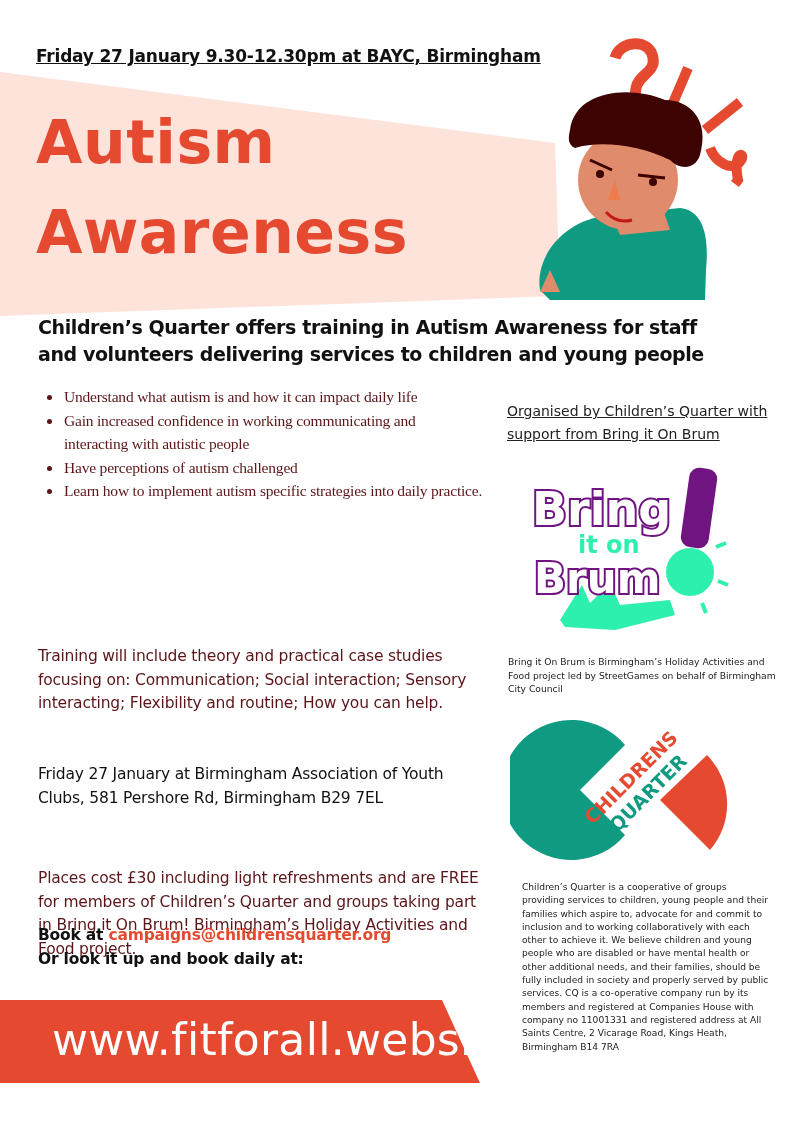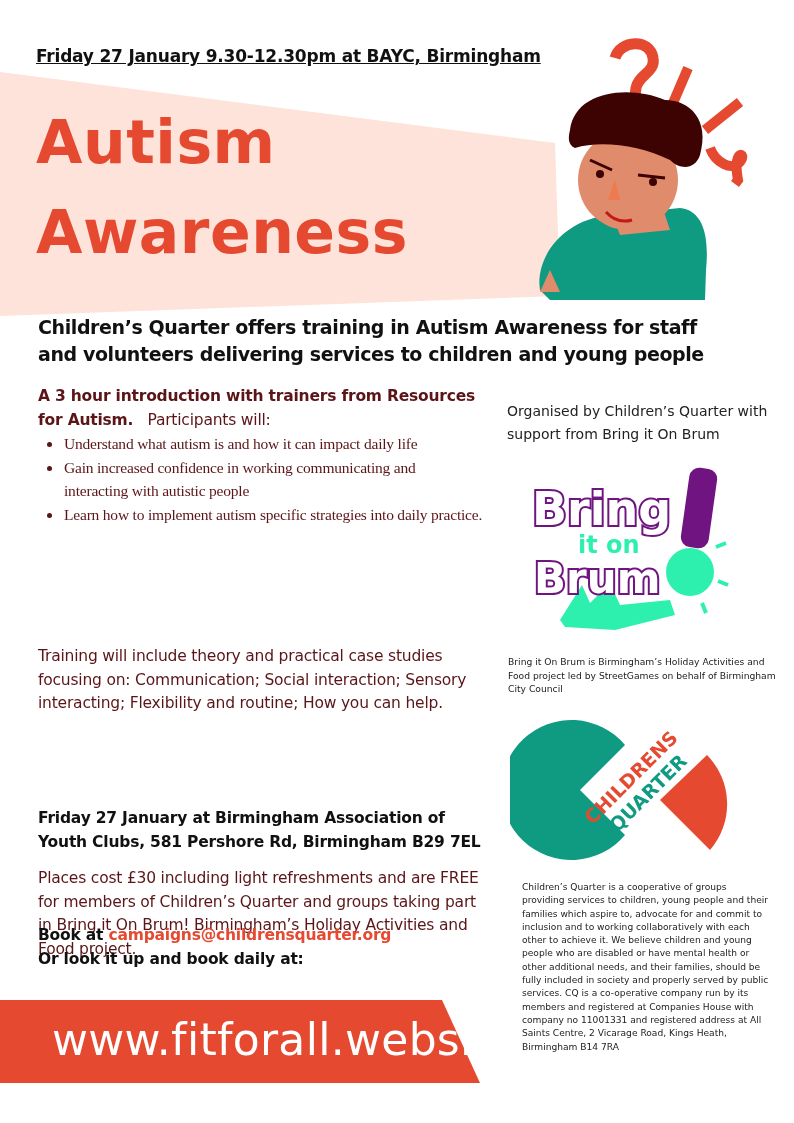--- a/index.html
+++ b/index.html
@@ -27,31 +27,31 @@
   .left-col { left: 38px; width: 450px; font-size: 15.5px; line-height: 23.5px; color: #5b1518; letter-spacing: -0.2px; }
   .lead { top: 385px; }
   .lead b { color: #5b1518; }
   ul.bullets { margin: 0; padding: 0 0 0 26px; list-style: none; }
   ul.bullets li { position: relative; font-family: Liberation Serif, serif; }
   ul.bullets li::before {
     content: ""; position: absolute; left: -17px; top: 10px; width: 5px; height: 5px;
     border-radius: 50%; background: #5b1518;
   }
   .training { top: 645px; }
-  .venue { top: 763px; color: #111; font-weight: bold; margin-top: 44px; }
+  .venue { top: 763px; color: #111; font-weight: normal; }
   .places { top: 833px; margin-top: 34px; }
   .book { top: 924px; color: #111; font-weight: bold; }
   .book .email { color: #e54a31; }
   .banner { left: 0; top: 1000px; width: 480px; height: 83px; }
   .banner-text {
     left: 52px; top: 1014px; font-size: 44px; font-weight: normal; color: #ffffff;
     letter-spacing: 0.3px; white-space: nowrap;
   }
   .org {
-    left: 507px; top: 400px; width: 270px; font-size: 14px; line-height: 23px; color: #222;
+    left: 507px; top: 400px; width: 270px; font-size: 14px; line-height: 23px; color: #222; text-decoration: underline;
   }
   .boob-logo { left: 520px; top: 465px; width: 220px; height: 175px; }
   .boob-caption {
     left: 508px; top: 655px; width: 270px; font-size: 9.2px; line-height: 13.5px; color: #222;
   }
   .cq-logo { left: 510px; top: 705px; width: 250px; height: 170px; }
   .cq-text {
     left: 522px; top: 881px; width: 250px; font-size: 9.1px; line-height: 13.3px; color: #222;
   }
   .person { left: 520px; top: 30px; width: 274px; height: 280px; }
@@ -94,26 +94,24 @@
 <div class="abs top-date">Friday 27 January 9.30-12.30pm at BAYC, Birmingham</div>
 <div class="abs title title1">Autism</div>
 <div class="abs title title2">Awareness</div>
 
 <div class="abs intro">
   <div>Children’s Quarter offers training in Autism Awareness for staff</div>
   <div>and volunteers delivering services to children and young people</div>
 </div>
 
 <div class="abs left-col lead">
-  <div>
-    <b>A 3 hour introduction with trainers from Resources for Autism.</b>&nbsp;&nbsp;&nbsp;<span>Participants will:</span>
-  </div>
   <ul class="bullets">
     <li>Understand what autism is and how it can impact daily life</li>
     <li style="padding-right:40px">Gain increased confidence in working communicating and interacting with autistic people</li>
+    <li>Have perceptions of autism challenged</li>
     <li>Learn how to implement autism specific strategies into daily practice.</li>
   </ul>
 </div>
 
 <div class="abs left-col training">Training will include theory and practical case studies focusing on: Communication; Social interaction; Sensory interacting; Flexibility and routine; How you can help.</div>
 
 <div class="abs left-col venue">Friday 27 January at Birmingham Association of Youth Clubs,  581 Pershore Rd, Birmingham B29 7EL</div>
 
 <div class="abs left-col places">Places cost £30 including light refreshments and are FREE for members of Children’s Quarter and groups taking part in Bring it On Brum! Birmingham’s Holiday Activities and Food project.</div>
 

